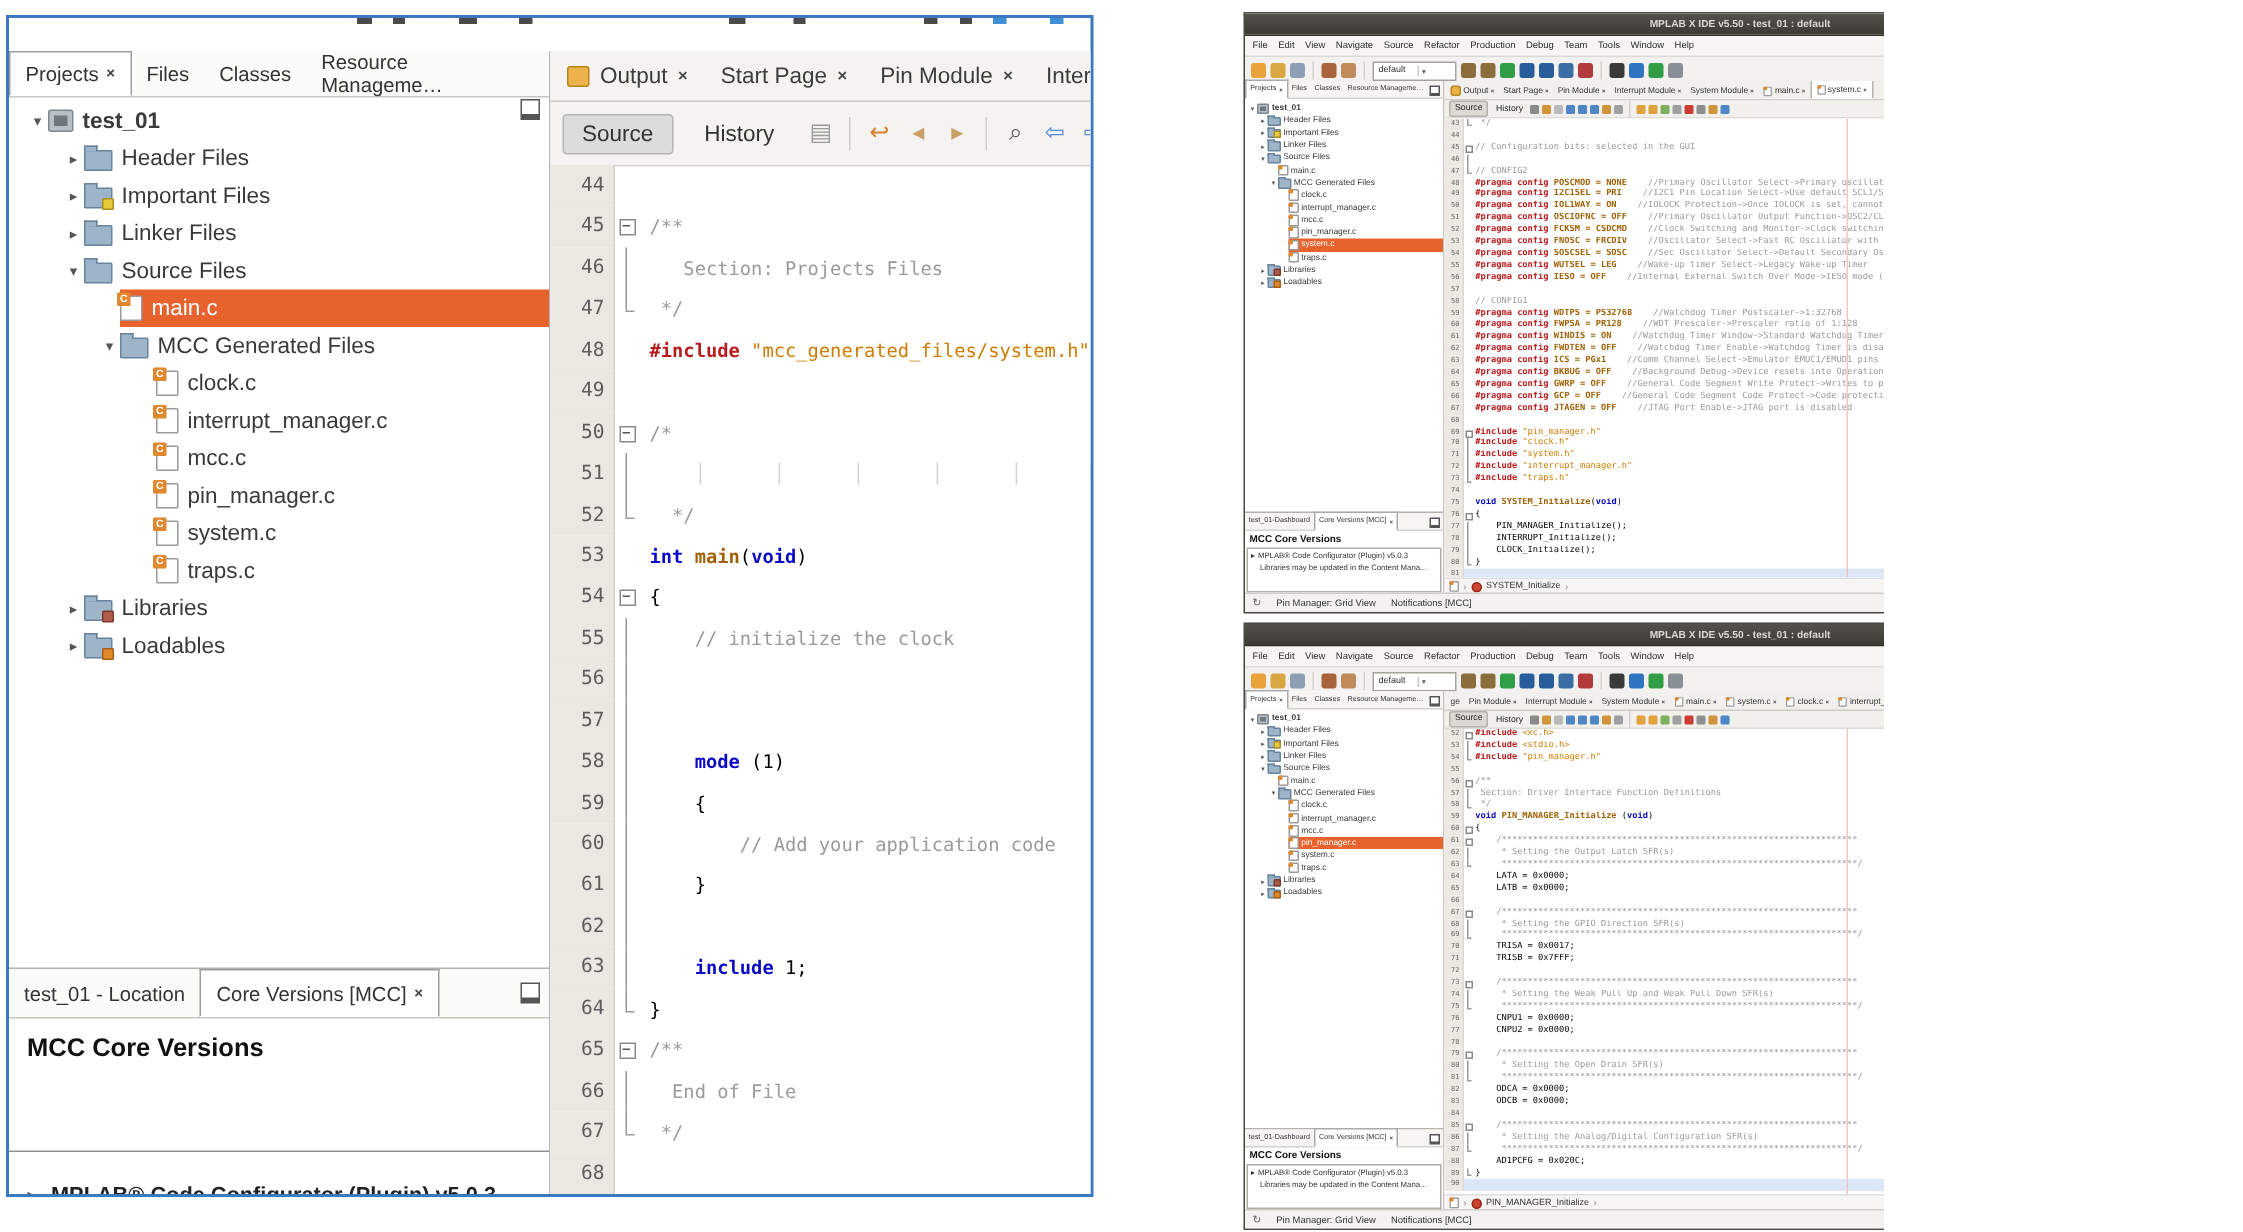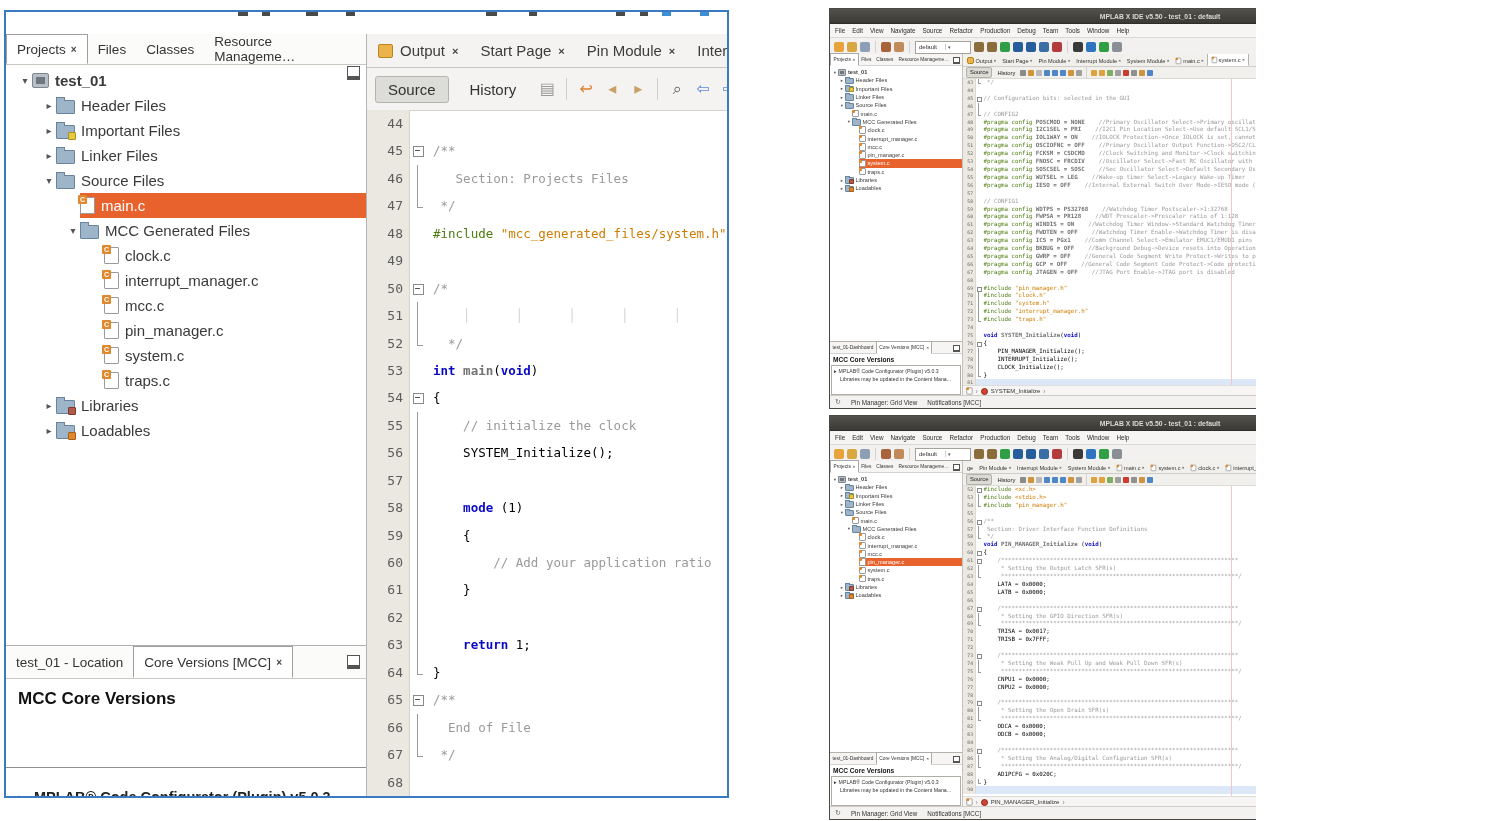--- a/index.html
+++ b/index.html
@@ -59,21 +59,21 @@
   .cfold{flex:none;position:relative}
   .cap .cfold{width:18px}
   .ctext{flex:1;white-space:pre;overflow:hidden;color:#000}
   .cap .ctext{font-size:12.5px;padding-left:5px}
   .f-top::before{content:"";position:absolute;left:3px;top:9px;width:9px;height:9px;border:1px solid #8a8a8a;background:#fff}
   .f-top::after{content:"";position:absolute;left:5px;top:13px;width:5px;height:1px;background:#555}
   .f-mid::before{content:"";position:absolute;left:7px;top:0;bottom:0;width:1px;background:#9a9a9a}
   .f-end::before{content:"";position:absolute;left:7px;top:0;height:55%;width:1px;background:#9a9a9a}
   .f-end::after{content:"";position:absolute;left:7px;top:55%;width:6px;height:1px;background:#9a9a9a}
   .s-k{color:#0a0ac6;font-weight:bold}.s-c{color:#9a9a9a}.s-s{color:#cf7c00}
-  .s-p{color:#4d7c0f;font-weight:normal}.s-b{font-weight:bold;color:#737373}.s-g{color:#d2d2d2}
+  .s-p{color:#b91c1c;font-weight:bold}.s-b{font-weight:bold;color:#a16207}.s-g{color:#d2d2d2}
   
   .winslot{position:absolute}
   .win{position:relative;width:100%;height:100%;border:1px solid #4a4944;background:#f2f1ef;overflow:hidden}
   .tbar{height:14px;background:linear-gradient(#53514b,#3b3a35);display:flex;align-items:center;position:relative;border-bottom:1px solid #2e2d29}
   .tt{position:absolute;left:0;right:0;text-align:center;font-size:6.8px;font-weight:bold;color:#dcd9d3;white-space:nowrap}
   .tc{margin-left:auto;display:flex;gap:4px;padding-right:4px;z-index:1;align-items:center}
   .tcb{color:#c8c5bf;font-size:7px;line-height:7px}
   .tclose{width:8px;height:8px;border-radius:50%;background:#ef7a36;color:#fff;font-size:5px;line-height:8px;text-align:center}
   .mbar{height:13px;background:#f6f5f3;border-bottom:1px solid #dbd9d4;display:flex;align-items:center;padding-left:5px;position:relative}
   .mi{font-size:6.3px;color:#2c2c2c;margin-right:7px}
@@ -400,56 +400,55 @@
             <span class="ctext"><span class="s-t">{</span></span>
           </div>
           <div class="crow">
             <span class="cnum">55</span>
             <span class="cfold f-mid"></span>
             <span class="ctext"><span class="s-c">    // initialize the clock</span></span>
           </div>
           <div class="crow">
             <span class="cnum">56</span>
             <span class="cfold f-mid"></span>
-            <span class="ctext"><span class="s-t">    SYSTEM_Initialize();</span></span>
           </div>
           <div class="crow">
             <span class="cnum">57</span>
             <span class="cfold f-mid"></span>
             <span class="ctext"></span>
           </div>
           <div class="crow">
             <span class="cnum">58</span>
             <span class="cfold f-mid"></span>
             <span class="ctext"><span class="s-t">    </span><span class="s-k">mode</span><span class="s-t"> (1)</span></span>
           </div>
           <div class="crow">
             <span class="cnum">59</span>
             <span class="cfold f-mid"></span>
             <span class="ctext"><span class="s-t">    {</span></span>
           </div>
           <div class="crow">
             <span class="cnum">60</span>
             <span class="cfold f-mid"></span>
-            <span class="ctext"><span class="s-c">        // Add your application ratio</span></span>
+            <span class="ctext"><span class="s-c">        // Add your application code</span></span>
           </div>
           <div class="crow">
             <span class="cnum">61</span>
             <span class="cfold f-mid"></span>
             <span class="ctext"><span class="s-t">    }</span></span>
           </div>
           <div class="crow">
             <span class="cnum">62</span>
             <span class="cfold f-mid"></span>
             <span class="ctext"></span>
           </div>
           <div class="crow">
             <span class="cnum">63</span>
             <span class="cfold f-mid"></span>
-            <span class="ctext"><span class="s-t">    </span><span class="s-k">return</span><span class="s-t"> 1;</span></span>
+            <span class="ctext"><span class="s-t">    </span><span class="s-k">include</span><span class="s-t"> 1;</span></span>
           </div>
           <div class="crow">
             <span class="cnum">64</span>
             <span class="cfold f-end"></span>
             <span class="ctext"><span class="s-t">}</span></span>
           </div>
           <div class="crow">
             <span class="cnum">65</span>
             <span class="cfold f-top"></span>
             <span class="ctext"><span class="s-c">/**</span></span>

